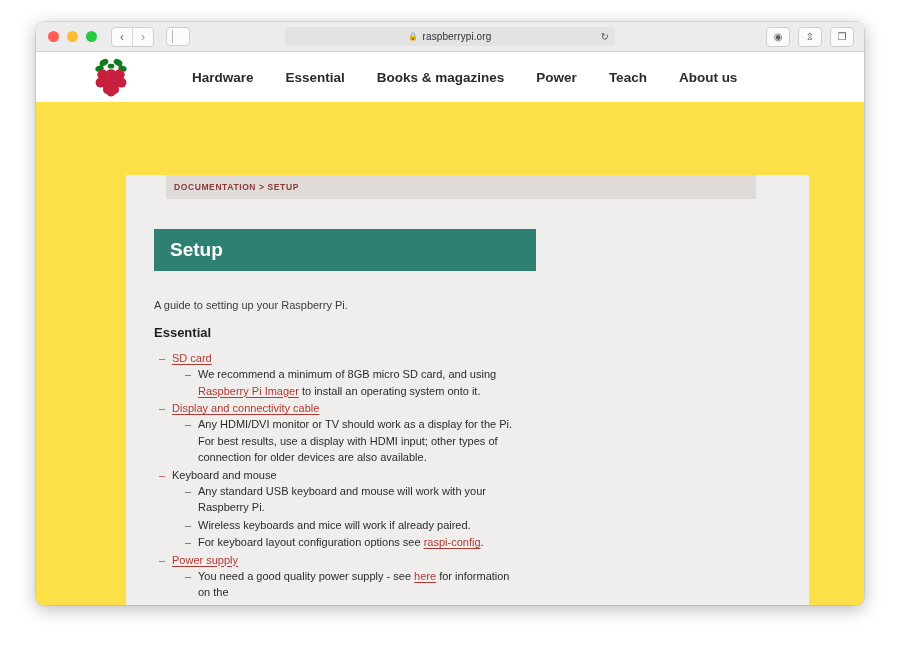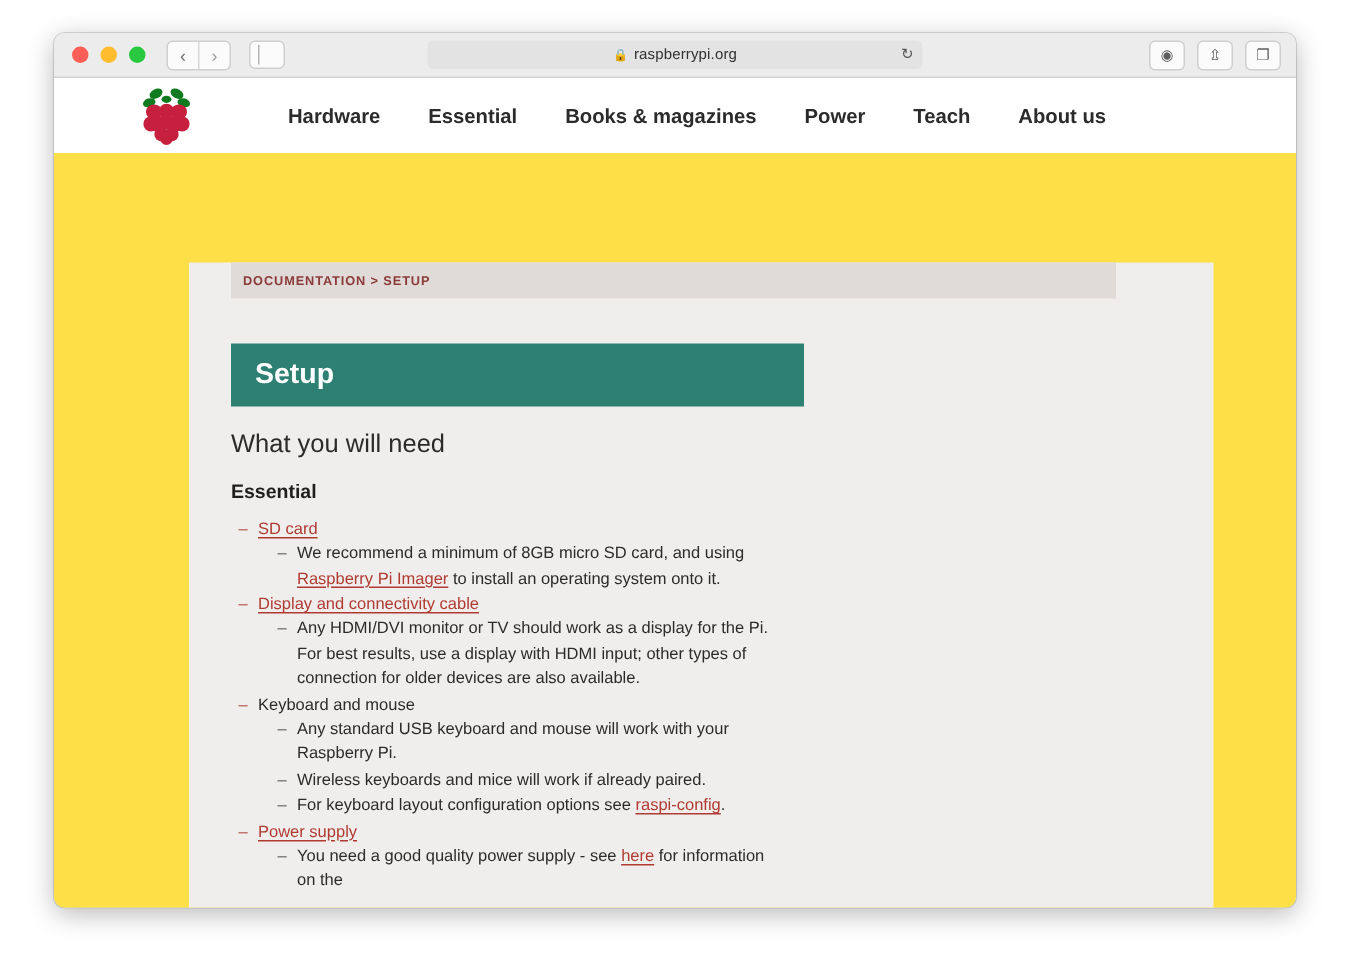--- a/index.html
+++ b/index.html
@@ -187,21 +187,21 @@
     position: relative;
     background: #f0eeec;
     height: 504px;
     margin: 0 55px 0 90px;
   }
   .content-inner {
     padding: 0 0 0 0;
   }
 
   .breadcrumb {
-    margin: 73px 0 0 28px;
+    margin: 73px 0 0 40px;
     width: 590px;
     height: 24px;
     background: #e0dbd8;
     display: flex;
     align-items: center;
   }
   .breadcrumb span {
     font-size: 8.5px;
     letter-spacing: 0.6px;
     color: #8a3a38;
@@ -367,22 +367,22 @@
         <div class="content-inner">
 
           <div class="breadcrumb">
             <span>DOCUMENTATION &gt; SETUP</span>
           </div>
 
           <div class="setup-banner">
             <h1>Setup</h1>
           </div>
 
-
-          <div class="h2">What you will need</div>
+          <div class="intro">A guide to setting up your Raspberry Pi.</div>
+
 
           <div class="h3">Essential</div>
 
           <ul class="lvl1" id="items-list">
               <li><span class="bullet">–</span><a class="link" href="#">SD card</a><ul class="lvl2">
                   <li><span class="bullet">–</span><span>We recommend a minimum of 8GB micro SD card, and using </span><a class="link-plain" href="#">Raspberry Pi Imager</a><span> to install an operating system onto it.</span></li>
                 </ul></li>
               <li><span class="bullet">–</span><a class="link" href="#">Display and connectivity cable</a><ul class="lvl2">
                   <li><span class="bullet">–</span><span>Any HDMI/DVI monitor or TV should work as a display for the Pi. For best results, use a display with HDMI input; other types of connection for older devices are also available.</span></li>
                 </ul></li>

